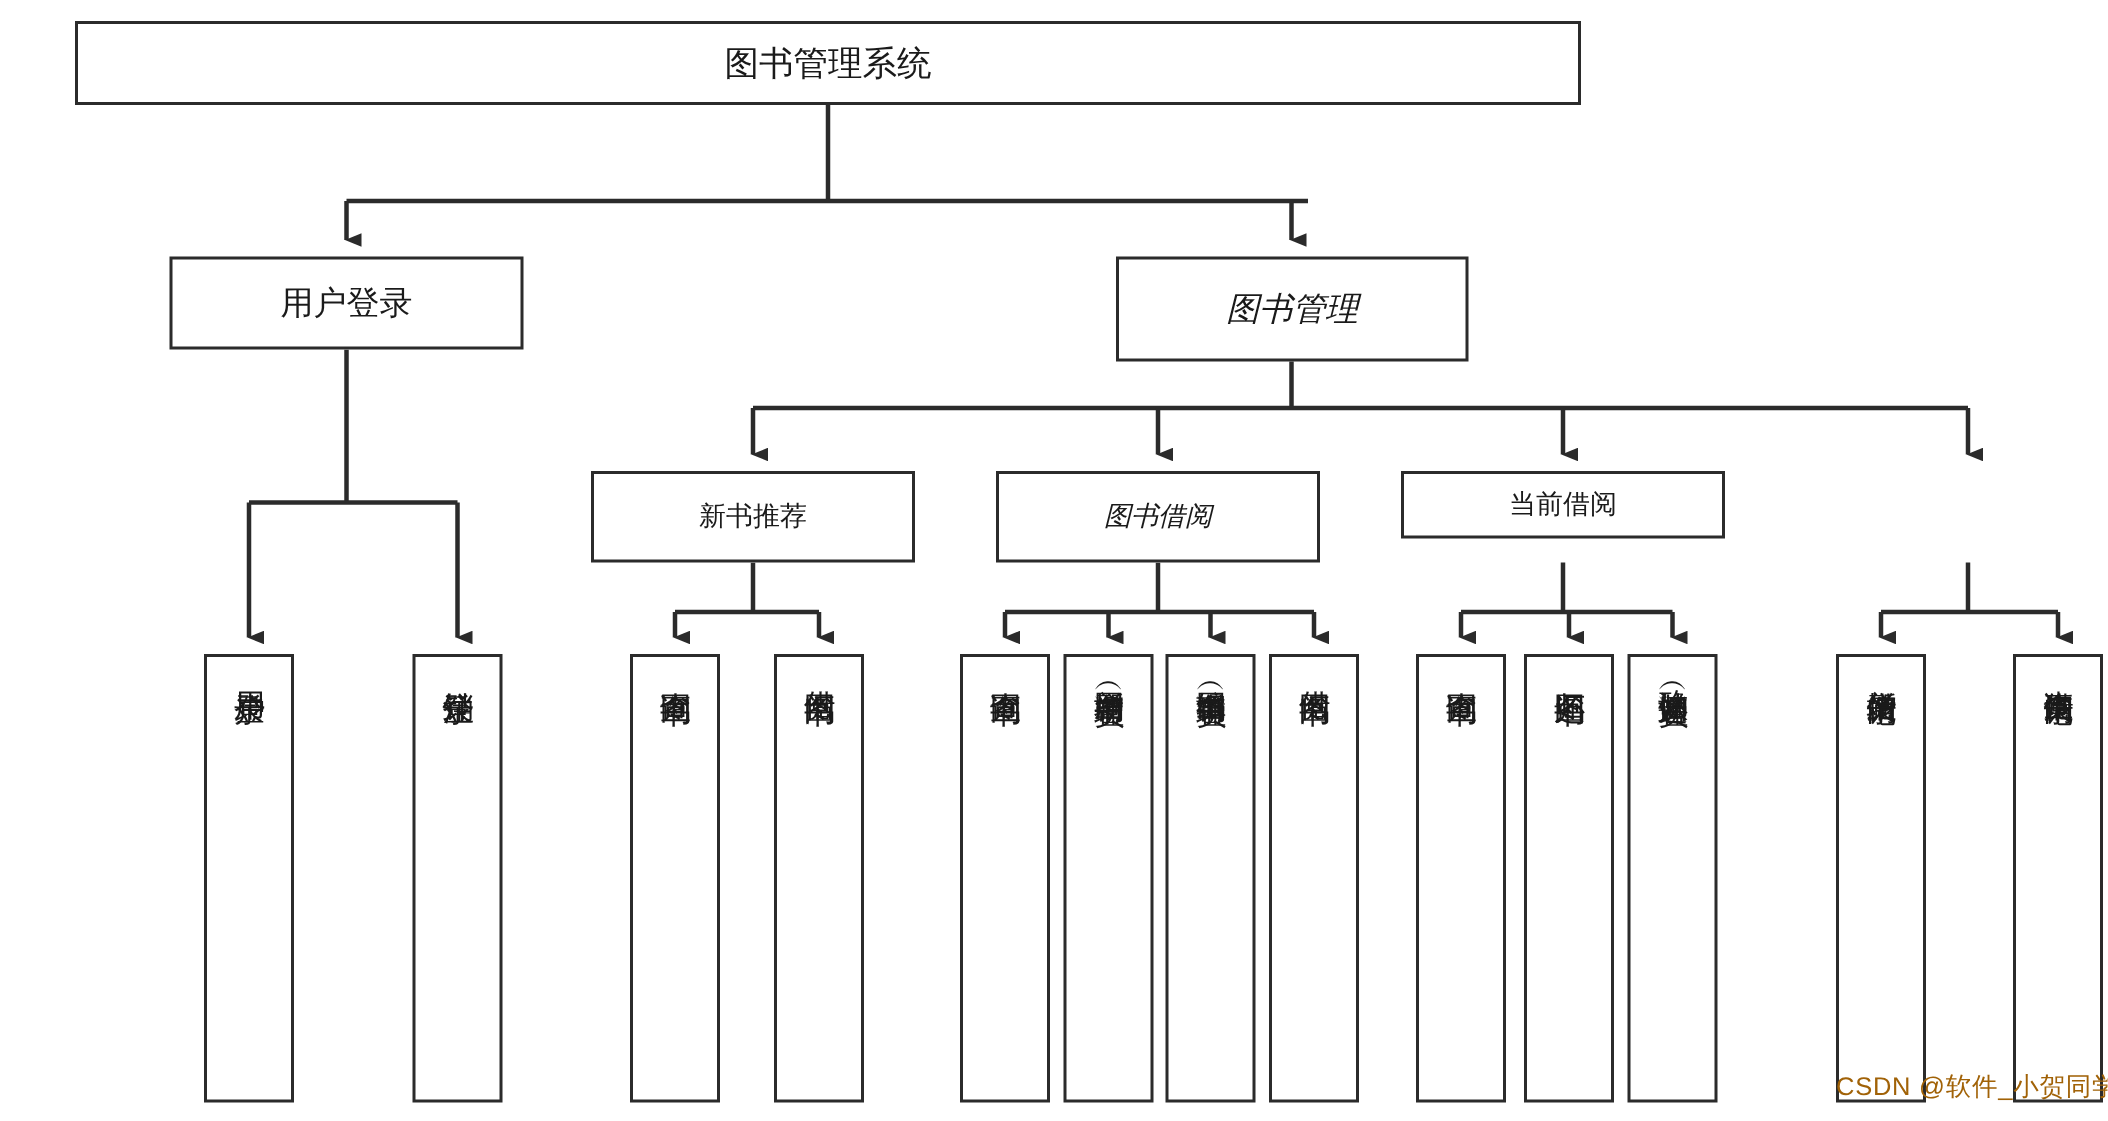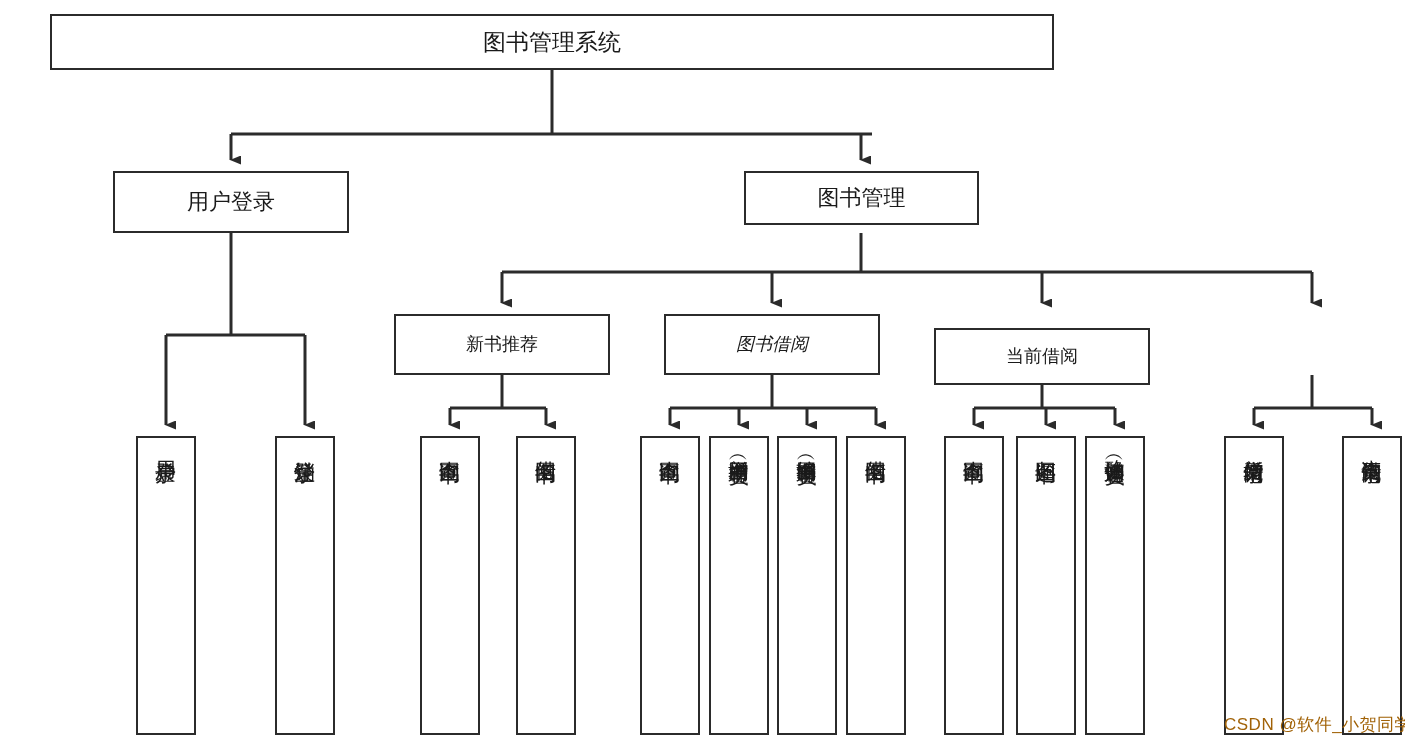--- a/index.html
+++ b/index.html
@@ -122,31 +122,31 @@
     </g>
   </svg>
 
   <div class="node level-root" style="left:18px; top:14px; width:1004px; height:56px;">
     <span class="node-label">图书管理系统</span>
   </div>
 
   <div class="node level-2" style="left:81px; top:171px; width:236px; height:62px;">
     <span class="node-label">用户登录</span>
   </div>
-  <div class="node level-2" style="left:712px; top:171px; width:235px; height:54px;">
+  <div class="node level-2" style="left:712px; top:171px; width:235px; height:70px;font-style:italic;">
     <span class="node-label">图书管理</span>
   </div>
 
   <div class="node level-3" style="left:362px; top:314px; width:216px; height:61px;">
     <span class="node-label">新书推荐</span>
   </div>
   <div class="node level-3" style="left:632px; top:314px; width:216px; height:61px;font-style:italic;">
     <span class="node-label">图书借阅</span>
   </div>
-  <div class="node level-3" style="left:902px; top:328px; width:216px; height:57px;">
+  <div class="node level-3" style="left:902px; top:314px; width:216px; height:45px;">
     <span class="node-label">当前借阅</span>
   </div>
 
   <div class="node leaf" style="left:104px; top:436px; width:60px; height:299px;">
     <span class="node-label">用户登录</span>
   </div>
   <div class="node leaf" style="left:243px; top:436px; width:60px; height:299px;">
     <span class="node-label">注销登录</span>
   </div>
 

